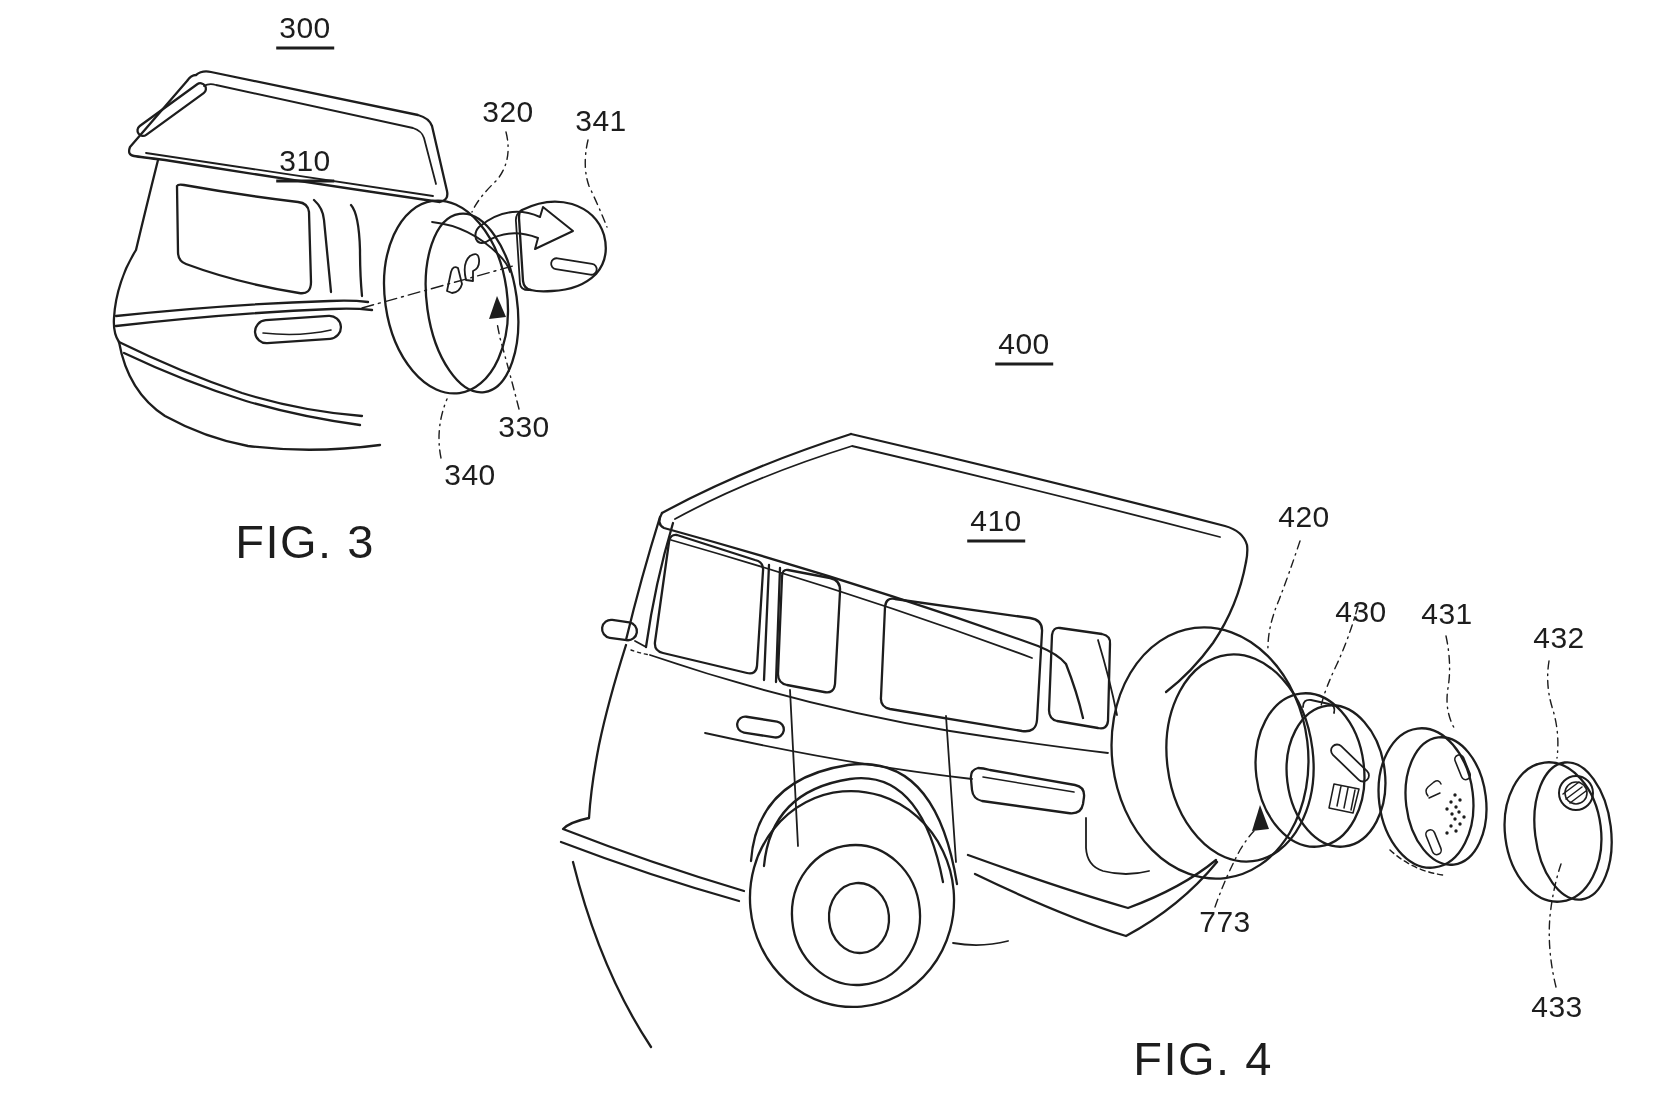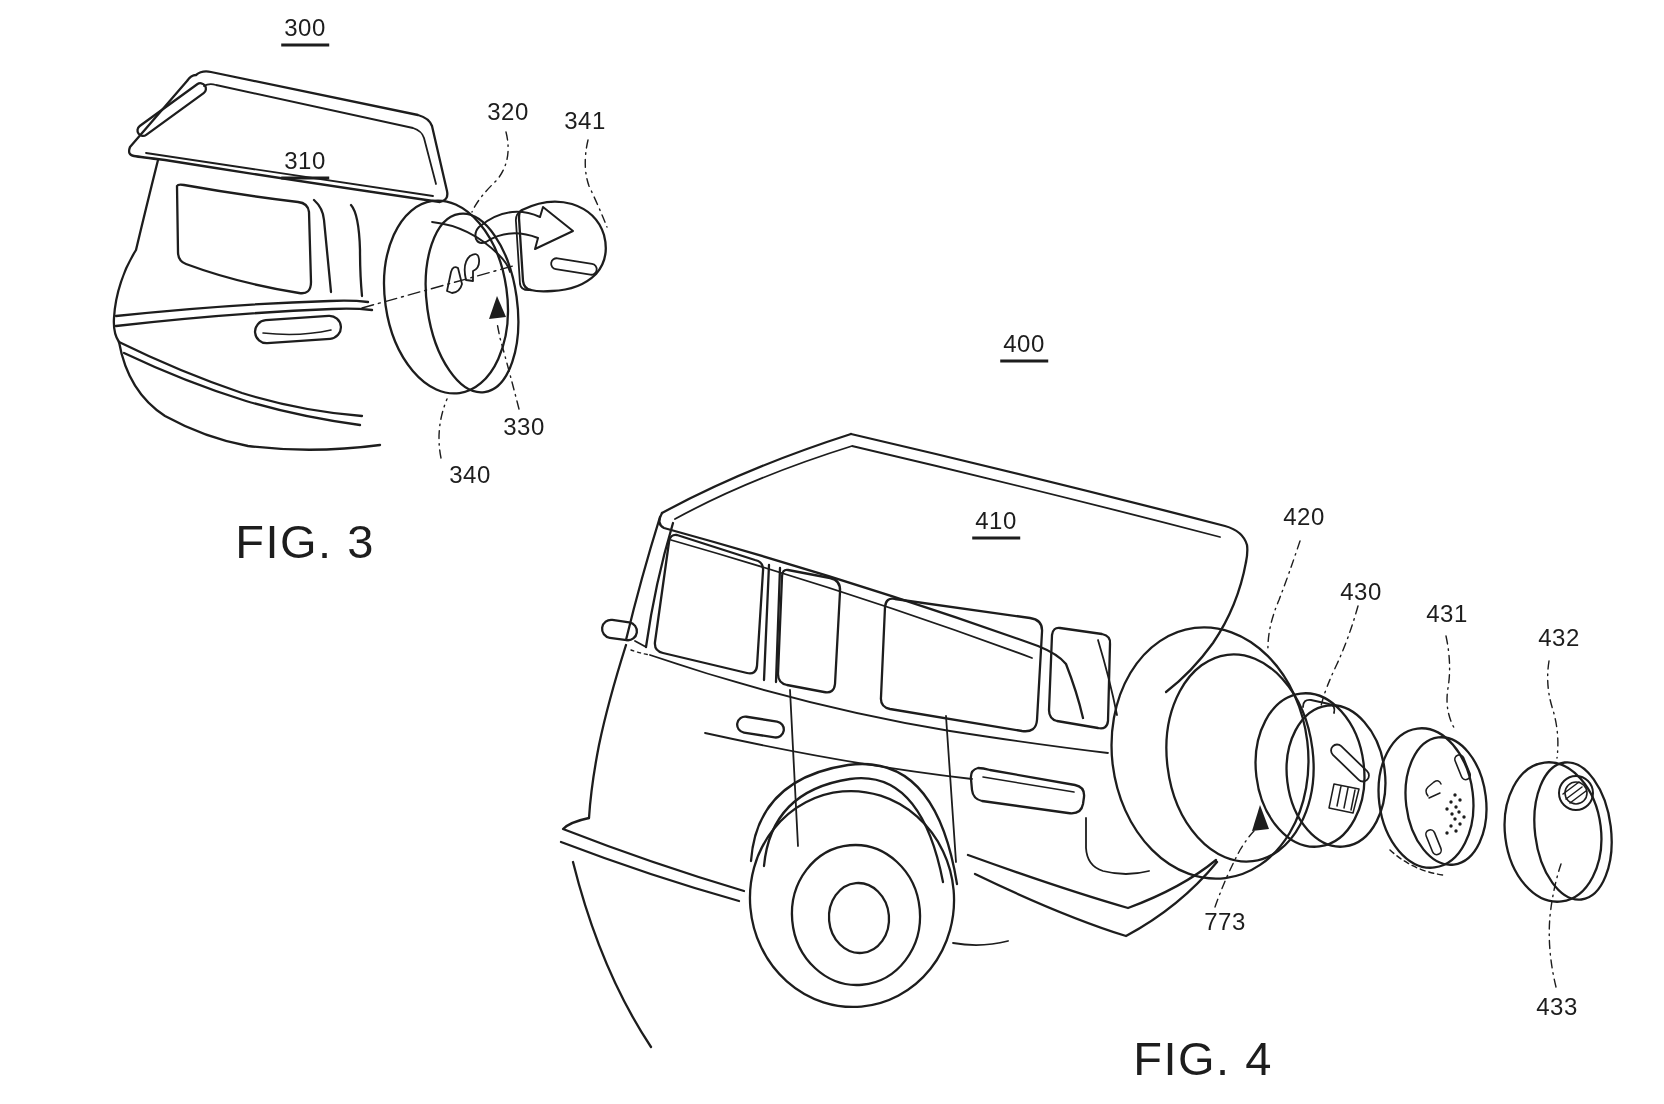--- a/index.html
+++ b/index.html
@@ -8,21 +8,21 @@
     width:1664px;height:1104px;
     background:#ffffff;
     overflow:hidden;
     font-family:"Liberation Sans",sans-serif;
   }
   .art{position:absolute;left:0;top:0;width:1664px;height:1104px;}
   .ref-label{
     position:absolute;
     transform:translate(-50%,-50%);
     font-family:"Liberation Sans",sans-serif;
-    font-size:24px;
+    font-size:30px;
     color:#1d1d1d;
     letter-spacing:0.5px;
     white-space:nowrap;
     line-height:1;
   }
   .ref-label.underlined{
     border-bottom:3px solid #1d1d1d;
     padding:0 3px 4px 3px;
   }
   .fig-caption{
@@ -189,28 +189,28 @@
       <path stroke-width="1.4" stroke-dasharray="8 5 1.5 5" d="M1446,636 Q1452,664 1448,688 Q1444,712 1456,731"></path>
       <path stroke-width="1.4" stroke-dasharray="8 5 1.5 5" d="M1549,661 Q1545,686 1553,710 Q1560,734 1557,758"></path>
       <path stroke-width="1.4" stroke-dasharray="8 5 1.5 5" d="M1215,907 Q1226,876 1240,850 Q1248,837 1254,831"></path>
       <path stroke-width="1.4" stroke-dasharray="8 5 1.5 5" d="M1556,987 Q1547,950 1550,916 Q1553,888 1561,864"></path>
     </g>
   </svg>
 
   <div class="ref-label underlined" style="left:305px;top:31px;">300</div>
   <div class="ref-label underlined" style="left:305px;top:164px;">310</div>
   <div class="ref-label" style="left:508px;top:112px;">320</div>
-  <div class="ref-label" style="left:585px;top:121px;text-align:center;">341</div>
+  <div class="ref-label" style="left:601px;top:121px;text-align:center;">341</div>
   <div class="ref-label" style="left:524px;top:427px;">330</div>
   <div class="ref-label" style="left:442px;top:475px;margin-left:28px;">340</div>
   <div class="fig-caption" style="left:305px;top:541px;">FIG. 3</div>
 
   <div class="ref-label underlined" style="left:1024px;top:347px;">400</div>
   <div class="ref-label underlined" style="left:996px;top:524px;">410</div>
   <div class="ref-label" style="left:1304px;top:517px;">420</div>
-  <div class="ref-label" style="left:1361px;top:592px;">430</div>
+  <div class="ref-label" style="left:1361px;top:612px;">430</div>
   <div class="ref-label" style="left:1447px;top:614px;">431</div>
   <div class="ref-label" style="left:1550px;top:638px;margin-left:9px;">432</div>
   <div class="ref-label" style="left:1225px;top:922px;">773</div>
   <div class="ref-label" style="left:1557px;top:1007px;">433</div>
   <div class="fig-caption" style="left:1203px;top:1058px;">FIG. 4</div>
 
 </div>
 
 </body></html>

